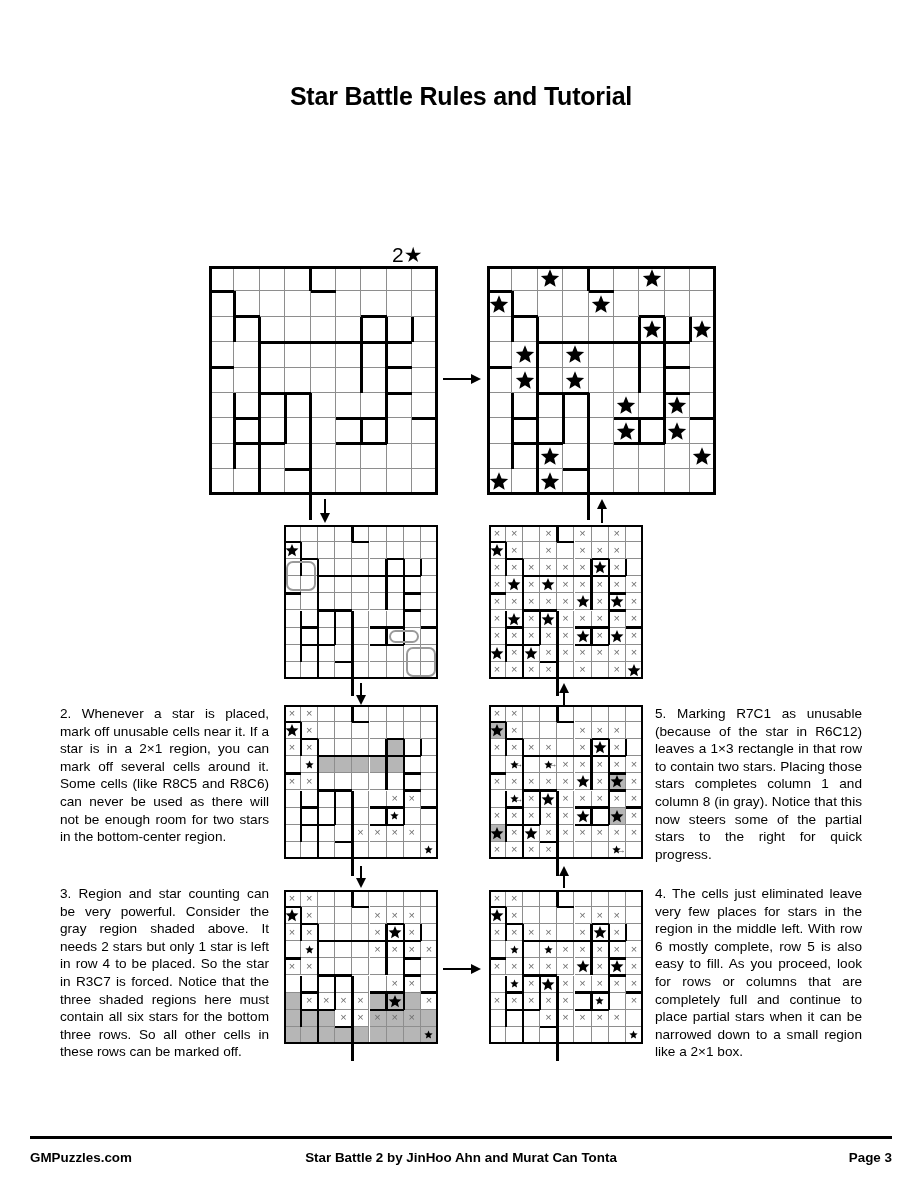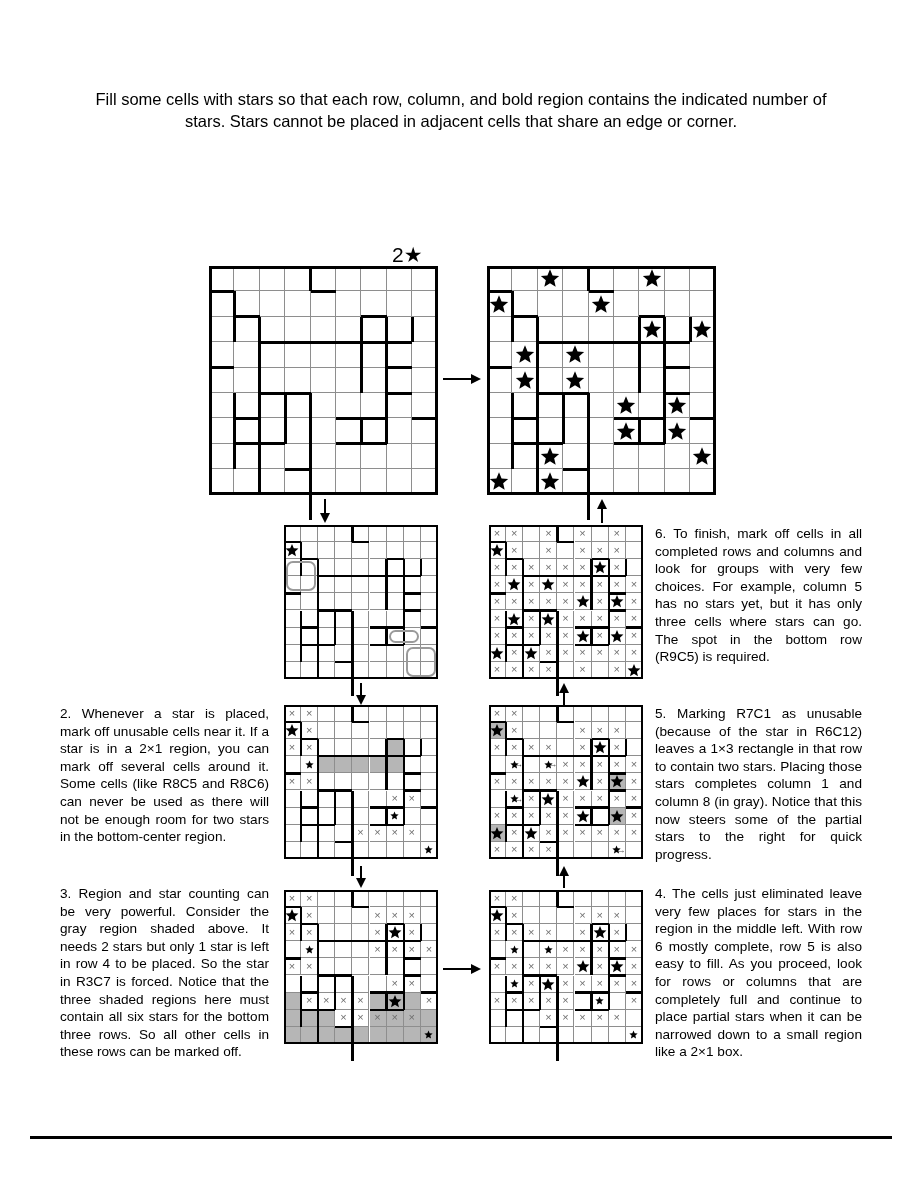--- a/index.html
+++ b/index.html
@@ -64,21 +64,21 @@
   .footer .fl{position:absolute;left:0;top:4px;}
   .footer .fc{position:absolute;left:0;right:0;top:4px;text-align:center;}
   .footer .fr{position:absolute;right:0;top:4px;}
 </style>
 </head>
 <body>
 
 <div class="page">
 
   <div class="header">
-    <p class="subtitle">Fill some cells with stars so that each row, column, and bold region contains the indicated number of stars. Stars cannot be placed in adjacent cells that share an edge or corner.</p>
+    <h1 class="title">Star Battle Rules and Tutorial</h1>
   </div>
 
   <div class="clue" style="left:392px;top:243px;">2★</div>
 
   <div id="grid-puzzle" class="grid" style="position: absolute; left: 209px; top: 266px; width: 228.6px; height: 228.6px;">
       <div class="cell" style="left: 0px; top: 0px; width: 25.4px; height: 25.4px;"></div>
       <div class="cell" style="left: 25.4px; top: 0px; width: 25.4px; height: 25.4px;"></div>
       <div class="cell" style="left: 50.8px; top: 0px; width: 25.4px; height: 25.4px;"></div>
       <div class="cell" style="left: 76.2px; top: 0px; width: 25.4px; height: 25.4px;"></div>
       <div class="cell" style="left: 101.6px; top: 0px; width: 25.4px; height: 25.4px;"></div>
@@ -1717,19 +1717,23 @@
   <div class="flowarrow" style="left:595px;top:499px;">
     <svg width="14" height="24" viewBox="0 0 14 24">
         <path d="M7 24 L7 8" stroke="#000" stroke-width="2" fill="none"></path>
         <path d="M7 0 L2 10 L12 10 Z" fill="#000"></path>
       </svg>
   </div>
 
   <div class="txt" style="left:60px;top:705px;width:209px;">2. Whenever a star is placed, mark off unusable cells near it. If a star is in a 2×1 region, you can mark off several cells around it. Some cells (like R8C5 and R8C6) can never be used as there will not be enough room for two stars in the bottom-center region.</div>
   <div class="txt" style="left:60px;top:885px;width:209px;">3. Region and star counting can be very powerful. Consider the gray region shaded above. It needs 2 stars but only 1 star is left in row 4 to be placed. So the star in R3C7 is forced. Notice that the three shaded regions here must contain all six stars for the bottom three rows. So all other cells in these rows can be marked off.</div>
 
-  <div class="txt" style="left:655px;top:525px;width:207px;">6. To finish, mark off cells in all completed rows and columns and look for groups with very few choices. For example, column 5 has no stars yet, but it has only three cells where stars can go. The spot in the bottom row (R9C5) is required.</div>
   <div class="txt" style="left:655px;top:705px;width:207px;">5. Marking R7C1 as unusable (because of the star in R6C12) leaves a 1×3 rectangle in that row to contain two stars. Placing those stars completes column 1 and column 8 (in gray). Notice that this now steers some of the partial stars to the right for quick progress.</div>
   <div class="txt" style="left:655px;top:885px;width:207px;">4. The cells just eliminated leave very few places for stars in the region in the middle left. With row 6 mostly complete, row 5 is also easy to fill. As you proceed, look for rows or columns that are completely full and continue to place partial stars when it can be narrowed down to a small region like a 2×1 box.</div>
 
   <div class="footrule"></div>
+  <div class="footer">
+    <span class="fl">GMPuzzles.com</span>
+    <span class="fc">Star Battle 2 by JinHoo Ahn and Murat Can Tonta</span>
+    <span class="fr">Page 3</span>
+  </div>
 
 </div>
 
 </body></html>

